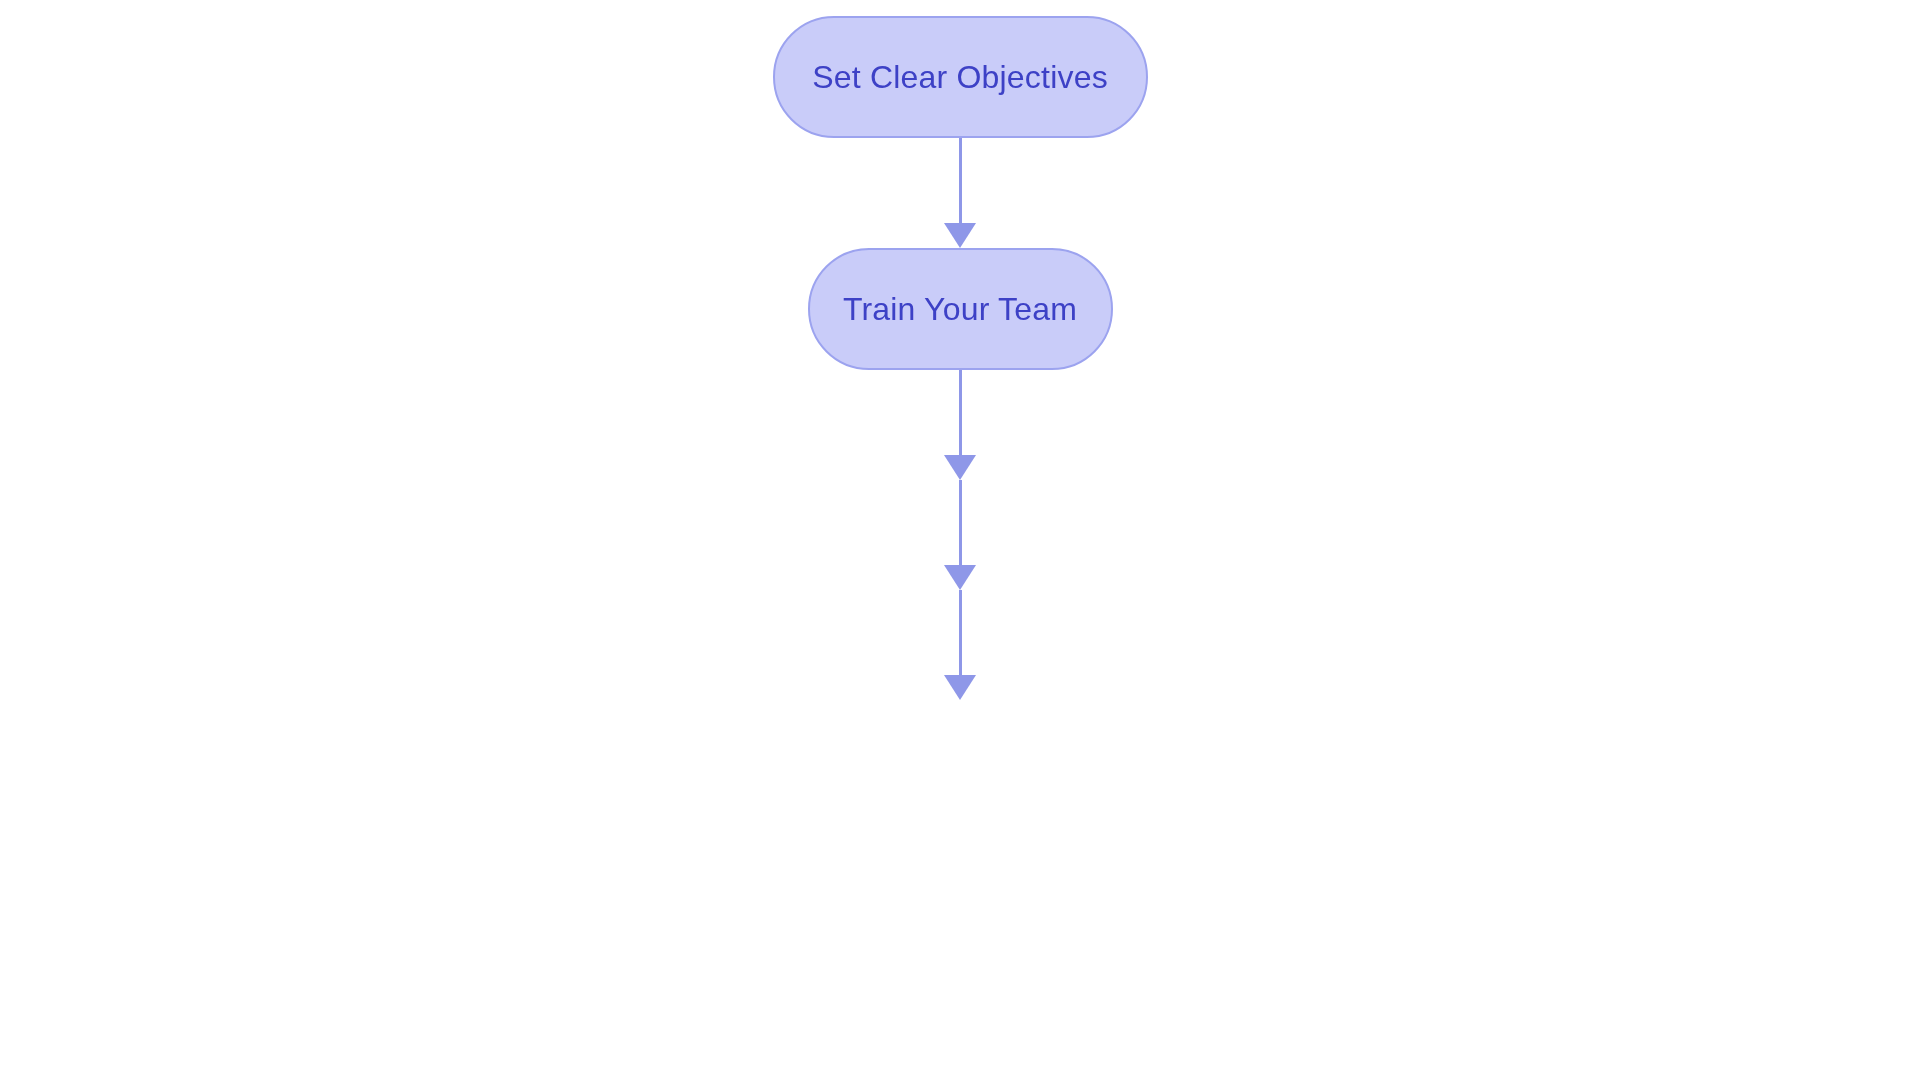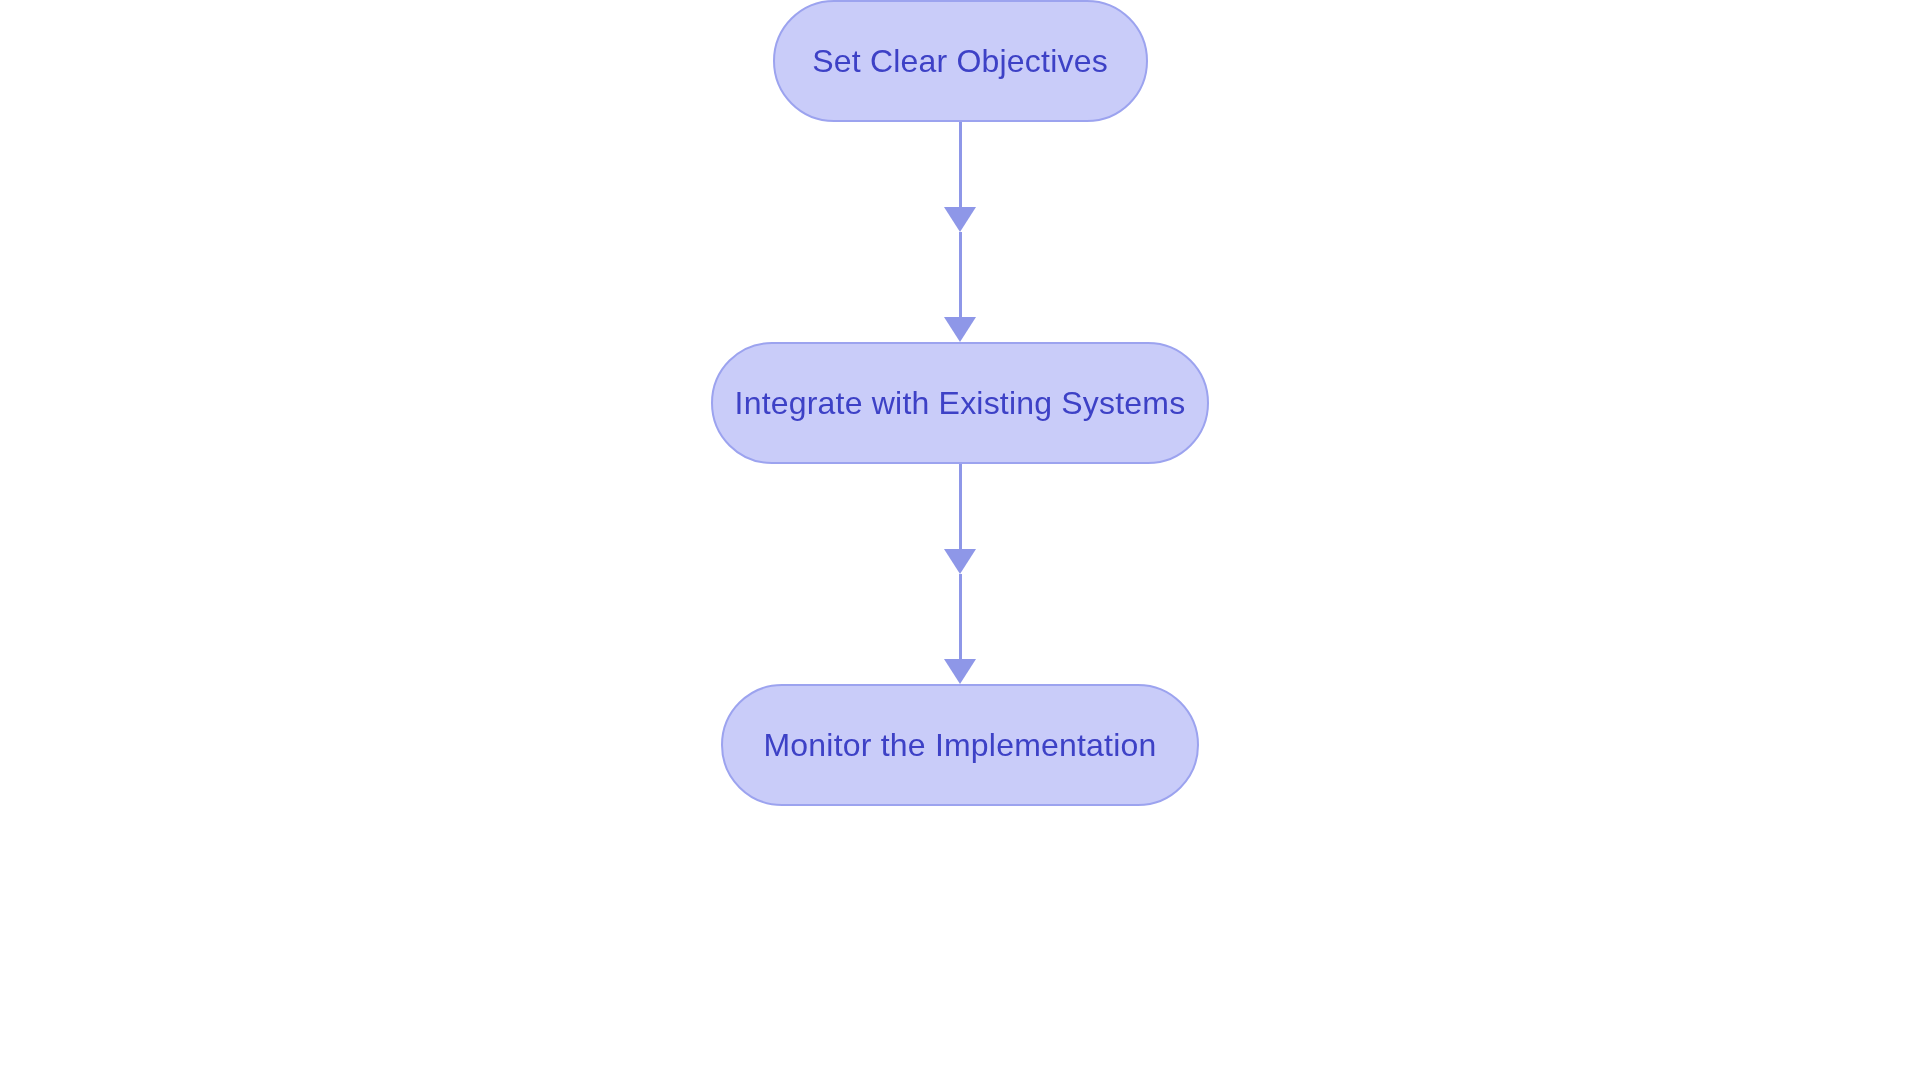--- a/index.html
+++ b/index.html
@@ -21,20 +21,21 @@
     position: relative;
     width: 1920px;
     height: 1083px;
     background: var(--background);
   }
   .flow {
     width: 100%;
     display: flex;
     flex-direction: column;
     align-items: center;
+    padding-top: 16px;
   }
   .node {
     height: 122px;
     border-radius: 61px;
     background: var(--node-fill);
     border: 2.5px solid var(--node-border);
     display: flex;
     align-items: center;
     justify-content: center;
     white-space: nowrap;
@@ -78,39 +79,36 @@
 
     <div class="node w1">
       <span class="label">Set Clear Objectives</span>
     </div>
 
     <div class="edge">
       <div class="edge-line"></div>
       <div class="edge-head"></div>
     </div>
 
-
-    <div class="edge">
-      <div class="edge-line"></div>
-      <div class="edge-head"></div>
-    </div>
-
-    <div class="node w3">
-      <span class="label">Integrate with Existing Systems</span>
+    <div class="node w2">
+      <span class="label">Train Your Team</span>
     </div>
 
     <div class="edge">
       <div class="edge-line"></div>
       <div class="edge-head"></div>
     </div>
 
 
     <div class="edge">
       <div class="edge-line"></div>
       <div class="edge-head"></div>
     </div>
 
-    <div class="node w5">
-      <span class="label">Monitor the Implementation</span>
+
+    <div class="edge">
+      <div class="edge-line"></div>
+      <div class="edge-head"></div>
     </div>
+
 
   </div>
 </div>
 
 </body></html>

